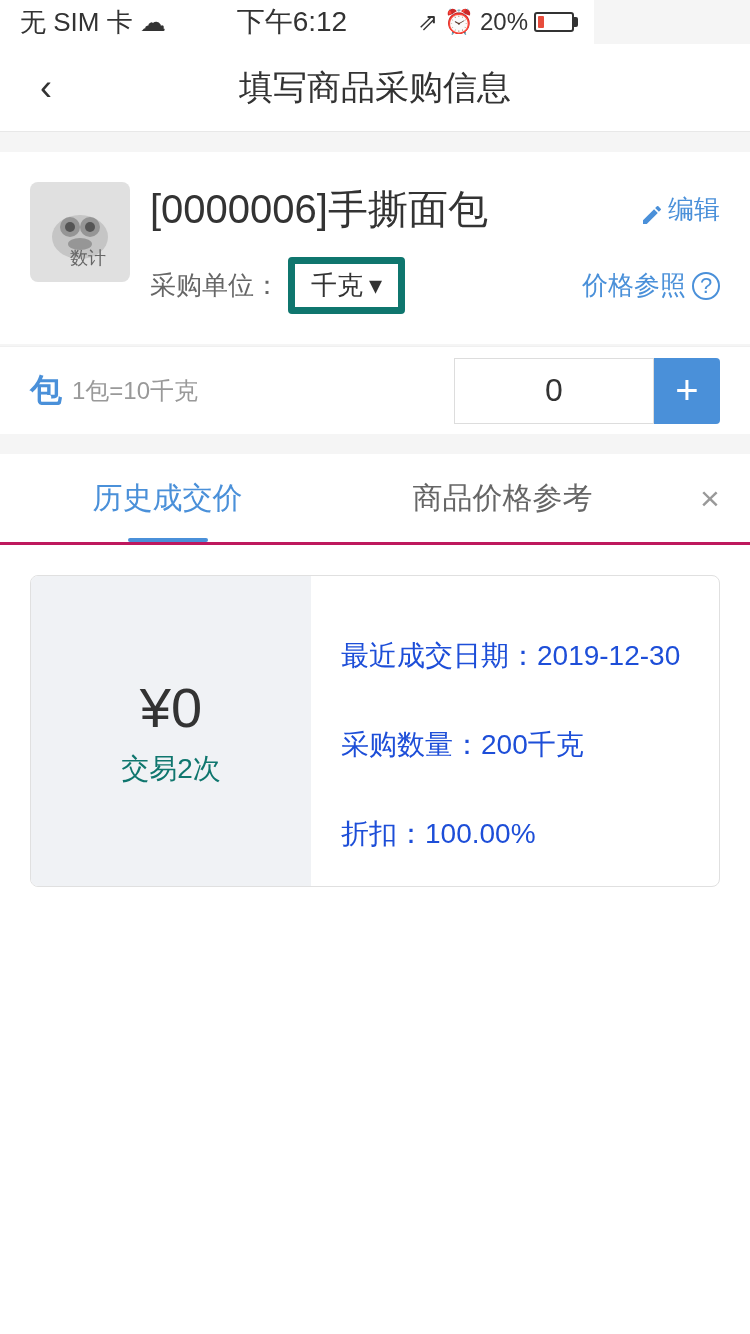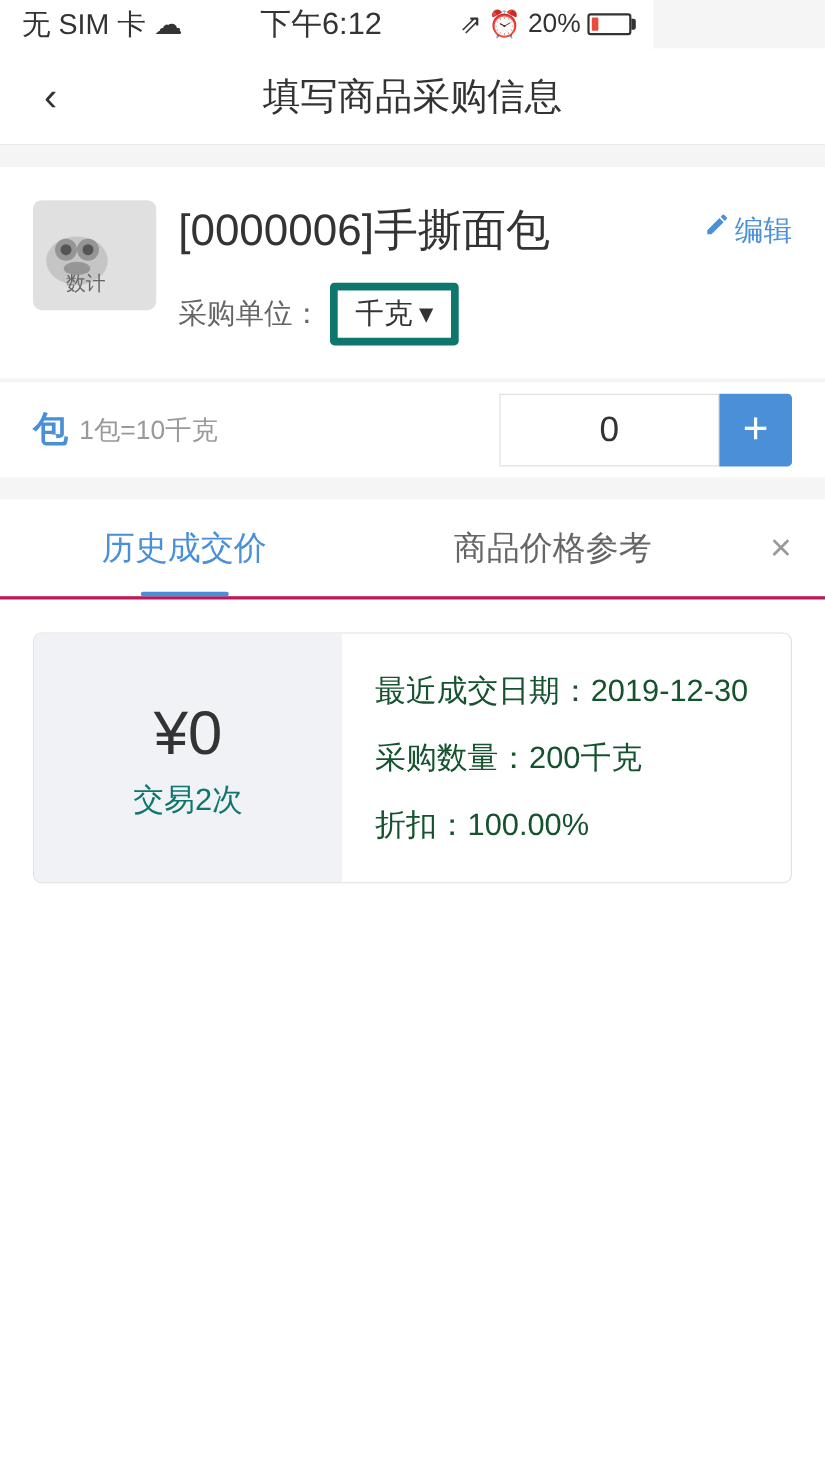--- a/index.html
+++ b/index.html
@@ -102,26 +102,27 @@
     
     .product-card {
       background: #fff;
       margin-top: 20px;
       padding: 30px;
       display: flex;
       align-items: flex-start;
       gap: 20px;
     }
     .product-thumb {
-      width: 112px;
+      width: 100px;
       height: 100px;
       background: #e0e0e0;
       border-radius: 8px;
       display: flex;
       align-items: center;
+      justify-content: center;
       flex-shrink: 0;
       overflow: hidden;
     }
     .product-info {
       flex: 1;
     }
     .product-header {
       display: flex;
       justify-content: space-between;
       align-items: center;
@@ -130,21 +131,21 @@
     .product-name {
       font-size: 40px;
       color: #333;
       font-weight: 500;
       text-align: right;
     }
     .edit-btn {
       font-size: 26px;
       color: #4a90d9;
       display: flex;
-      align-items: flex-start;
+      align-items: flex-end;
       gap: 4px;
       cursor: pointer;
     }
     .product-unit-row {
       display: flex;
       align-items: center;
       justify-content: space-between;
     }
     .unit-label {
       font-size: 26px;
@@ -307,22 +308,23 @@
     .price-right {
       flex: 1;
       padding: 30px 30px;
       display: flex;
       flex-direction: column;
       justify-content: center;
       gap: 16px;
     }
     .price-detail-row {
       font-size: 28px;
-      color: #14532d;
+      color: #1d4ed8;
       line-height: 1.6;
+      margin-top: 28px;
     }
 
     
     .bottom-area {
       background: #fff;
       flex: 1;
       min-height: 600px;
     }
   </style>
 </head>
@@ -376,20 +378,24 @@
       </div>
     </div>
     <div class="product-unit-row">
       <div class="unit-label">
         <span>采购单位：</span>
         <div class="unit-select">
           <span>千克</span>
           <span>▾</span>
         </div>
       </div>
+      <div class="price-ref">
+        <span>价格参照</span>
+        <span style="width:28px;height:28px;border-radius:50%;border:2px solid #4a90d9;display:inline-flex;align-items:center;justify-content:center;font-size:22px;">?</span>
+      </div>
     </div>
   </div>
 </div>
 
 <div class="quantity-row">
   <div class="quantity-unit">
     <span class="unit-box-icon" style="color:#4a90d9;font-weight:bold;font-size:32px;">包</span>
     <span class="unit-conversion">1包=10千克</span>
   </div>
   <div class="quantity-control">

